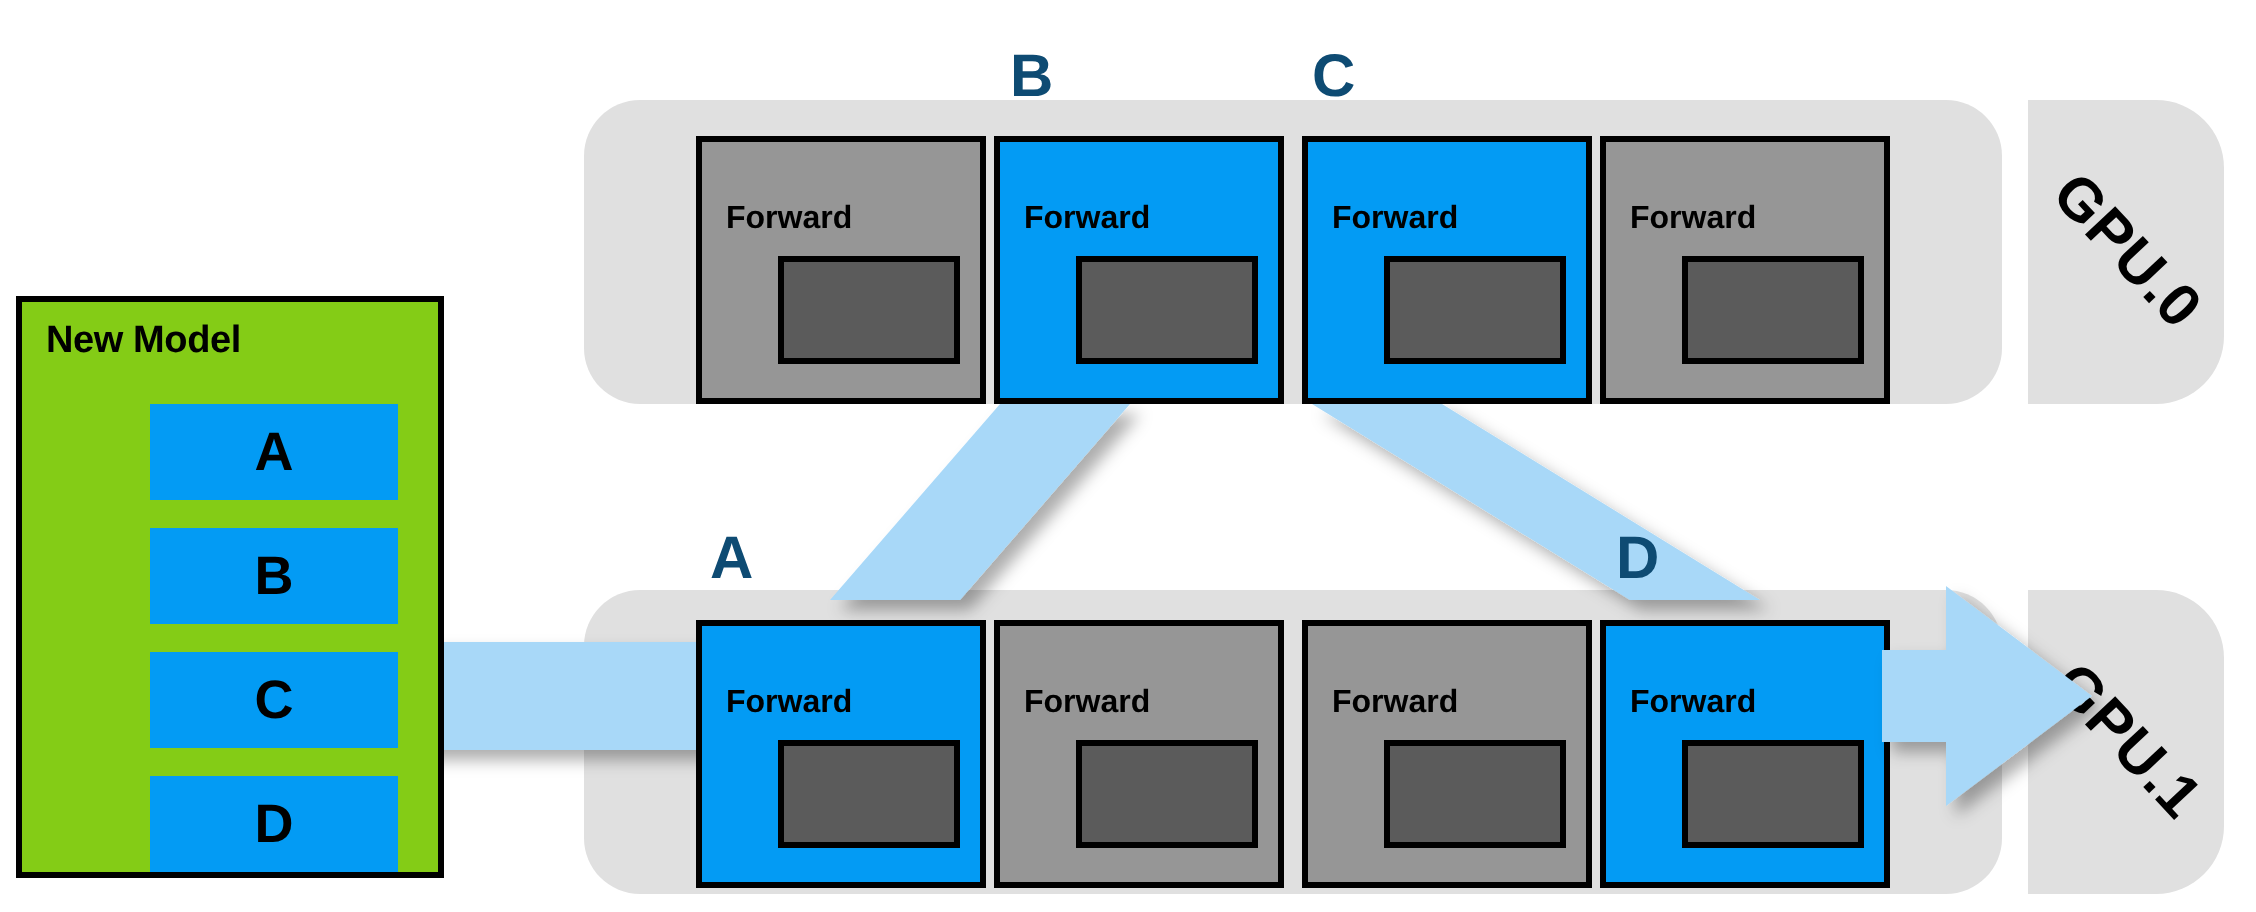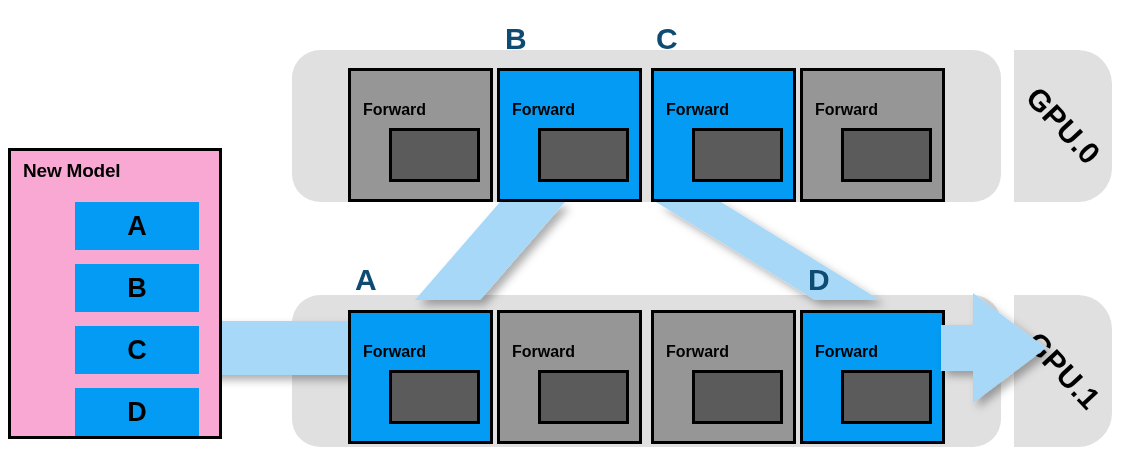--- a/index.html
+++ b/index.html
@@ -13,21 +13,21 @@
     height:456px;
     overflow:hidden;
     background:#ffffff;
   }
 
   
   #model-panel{
     position:absolute;
     left:8px; top:148px;
     width:214px; height:291px;
-    background:#f9a8d4;
+    background:#84cc16;
     border:3px solid #000000;
     box-sizing:border-box;
     z-index:6;
   }
   #model-title{
     position:absolute;
     left:12px; top:9px;
     font-size:19px;
     font-weight:bold;
     color:#000000;

